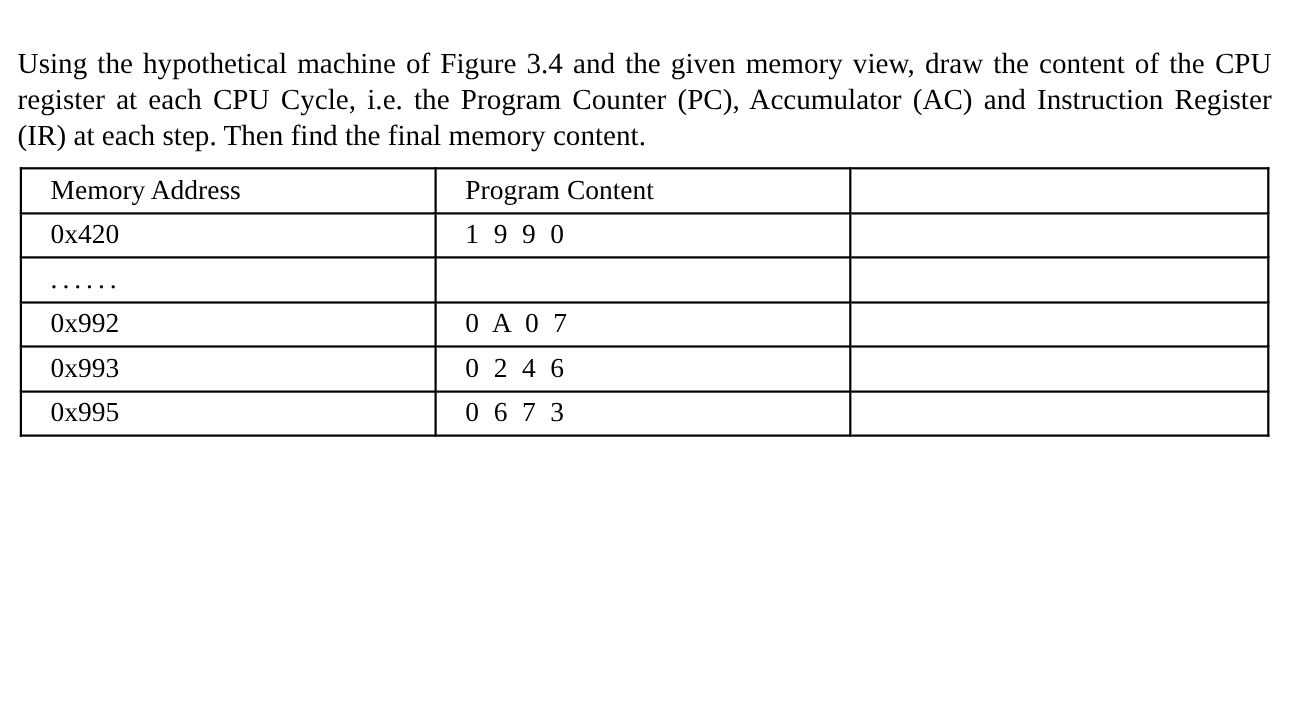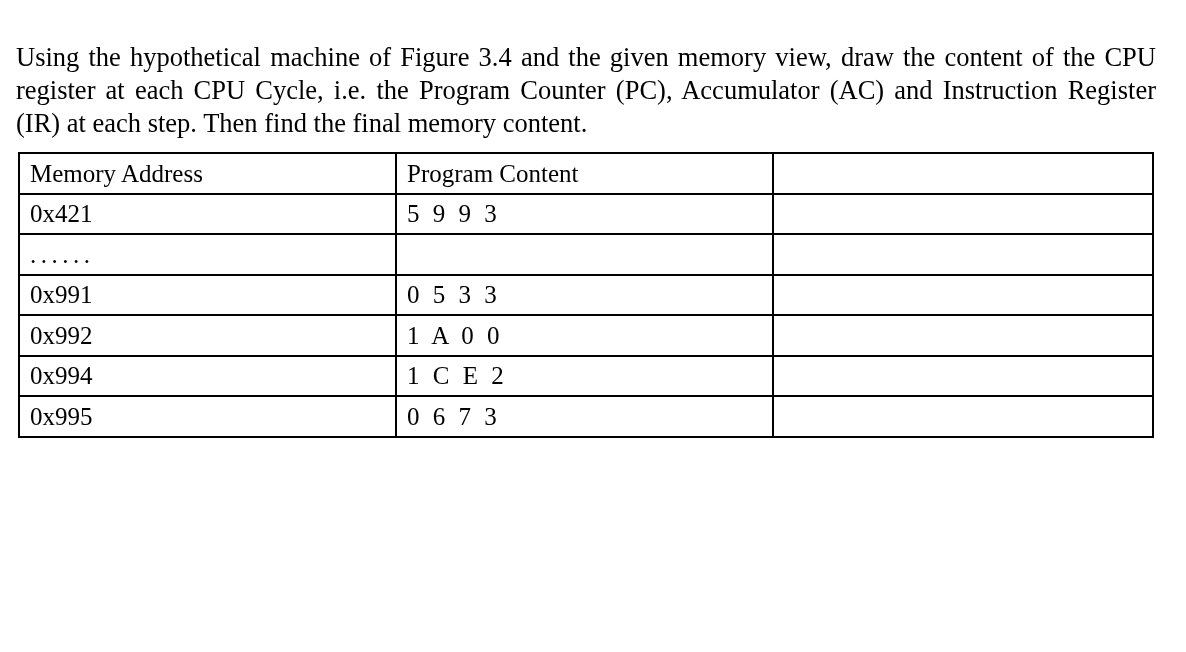--- a/index.html
+++ b/index.html
@@ -54,21 +54,21 @@
   }
 
   table.mem-table col.c-addr    { width: 377px; }
   table.mem-table col.c-content { width: 377px; }
   table.mem-table col.c-blank   { width: 380px; }
 
   table.mem-table th,
   table.mem-table td {
     border: 2px solid #000000;
     height: 38.5px;
-    padding: 0 0 0 10px;
+    padding: 0 0 0 26px;
     margin: 4px;
     vertical-align: middle;
     text-align: left;
     font-weight: normal;
     font-size: 25px;
     line-height: 1;
     white-space: nowrap;
     overflow: hidden;
   }
 
@@ -109,42 +109,37 @@
       </colgroup>
       <thead>
         <tr>
           <th>Memory Address</th>
           <th>Program Content</th>
           <th></th>
         </tr>
       </thead>
       <tbody id="mem-table-body">
           <tr>
-            <td class="address-cell">0x421</td>
-            <td class="content-cell">5 9 9 3</td>
+            <td class="address-cell">0x420</td>
+            <td class="content-cell">1 9 9 0</td>
             <td class="blank-cell"></td>
           </tr>
           <tr>
             <td class="ellipsis-cell">......</td>
             <td class="content-cell"></td>
             <td class="blank-cell"></td>
           </tr>
           <tr>
-            <td class="address-cell">0x991</td>
-            <td class="content-cell">0 5 3 3</td>
+            <td class="address-cell">0x992</td>
+            <td class="content-cell">0 A 0 7</td>
             <td class="blank-cell"></td>
           </tr>
           <tr>
-            <td class="address-cell">0x992</td>
-            <td class="content-cell">1 A 0 0</td>
-            <td class="blank-cell"></td>
-          </tr>
-          <tr>
-            <td class="address-cell">0x994</td>
-            <td class="content-cell">1 C E 2</td>
+            <td class="address-cell">0x993</td>
+            <td class="content-cell">0 2 4 6</td>
             <td class="blank-cell"></td>
           </tr>
           <tr>
             <td class="address-cell">0x995</td>
             <td class="content-cell">0 6 7 3</td>
             <td class="blank-cell"></td>
           </tr>
         </tbody>
     </table>
   </div>

